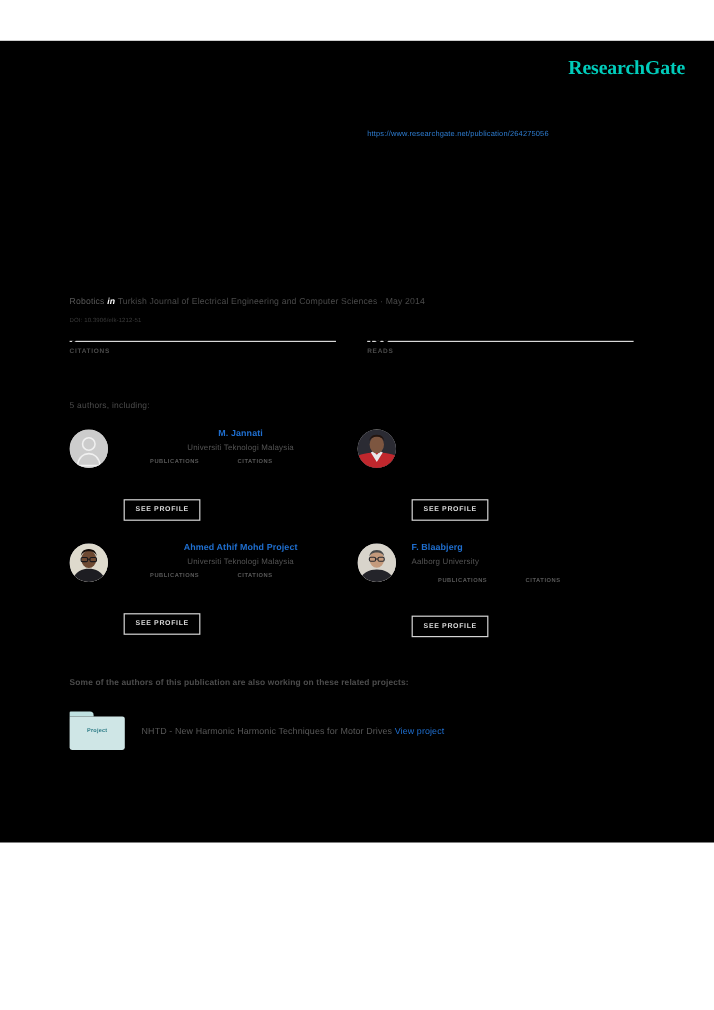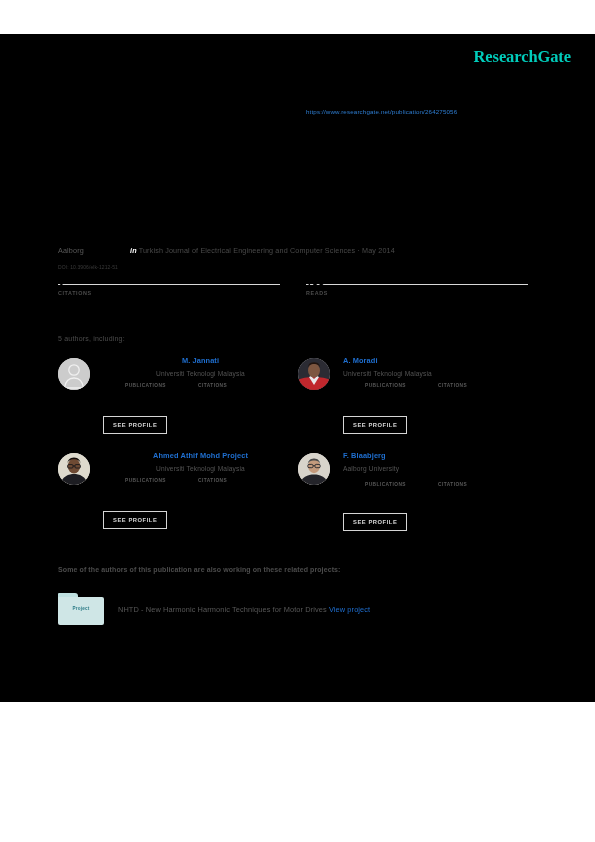--- a/index.html
+++ b/index.html
@@ -89,21 +89,21 @@
     position: absolute;
     left: 58px;
     top: 246px;
     width: 480px;
     font-size: 7.2px;
     letter-spacing: 0.15px;
     color: #3d3d3d;
     white-space: nowrap;
   }
   .article-meta .lbl { color: #5a5a5a; }
-  .article-meta .in { font-style: italic; color: #ffffff; font-weight: bold; margin-left: 44px; }
+  .article-meta .in { font-style: italic; color: #ffffff; font-weight: bold; }
   .article-meta .jrn { color: #4a4a4a; }
 
   .article-doi {
     position: absolute;
     left: 58px;
     top: 264px;
     font-size: 5px;
     letter-spacing: 0.1px;
     color: #3a3a3a;
     white-space: nowrap;
@@ -351,21 +351,21 @@
   <div class="rg-logo">ResearchGate</div>
 
   <div class="rg-url">https://www.researchgate.net/publication/264275056</div>
 
   <div class="title-block">
     <div>A Novel ANFIS Based Controller For Shunt Active Power Filter</div>
     <div class="subtitle">Article in Turkish Journal of Electrical Engineering and Computer Sciences</div>
   </div>
 
   <div class="article-meta">
-    <span class="lbl">Aalborg</span>
+    <span class="lbl">Robotics</span>
     <span class="in">in</span>
     <span class="jrn">Turkish Journal of Electrical Engineering and Computer Sciences · May 2014</span>
   </div>
   <div class="article-doi">DOI: 10.3906/elk-1212-51</div>
 
   <div class="stats">
     <div class="stat-col left">
       <div class="stat-rule"></div>
       <div class="stat-num">3</div>
       <div class="stat-label">CITATIONS</div>
@@ -411,34 +411,20 @@
       <div class="author-card c1 r0">
         <div class="av">
           <svg viewBox="0 0 32 32" aria-hidden="true">
             <rect width="32" height="32" fill="#2b2b33"></rect>
             <path d="M0 22 C6 18 26 18 32 22 L32 32 L0 32 Z" fill="#c0272d"></path>
             <path d="M11 19 L16 27 L21 19 L19 18 L16 21 L13 18 Z" fill="#e8e8ea"></path>
             <ellipse cx="16" cy="12.5" rx="6" ry="7.2" fill="#7d5640"></ellipse>
             <path d="M9.8 10 C10.4 4.6 21.6 4.6 22.2 10 C22.2 7 20.5 4.2 16 4.2 C11.5 4.2 9.8 7 9.8 10 Z" fill="#23150f"></path>
           </svg>
         </div>
-        <div class="au-body">
-          <div class="au-name">A. Moradi</div>
-          <div class="au-inst">Universiti Teknologi Malaysia</div>
-          <div class="au-stats">
-            <div class="au-stat s0">
-              <div class="au-stat-num">12</div>
-              <div class="au-stat-lbl">PUBLICATIONS</div>
-            </div>
-            <div class="au-stat s1">
-              <div class="au-stat-num">38</div>
-              <div class="au-stat-lbl">CITATIONS</div>
-            </div>
-          </div>
-        </div>
         <div class="see-profile">SEE PROFILE</div>
       </div>
 
     </div>
 
     <div class="author-row">
 
       <div class="author-card c0 r1">
         <div class="av">
           <svg viewBox="0 0 32 32" aria-hidden="true">

